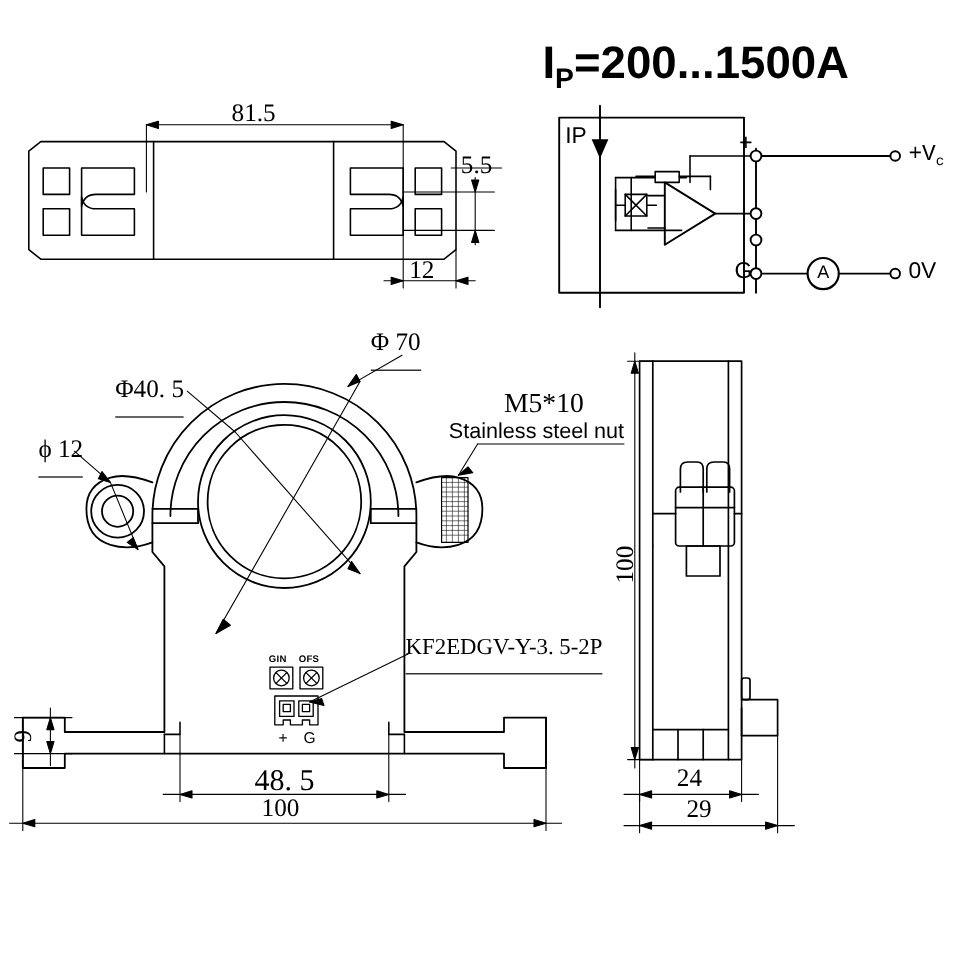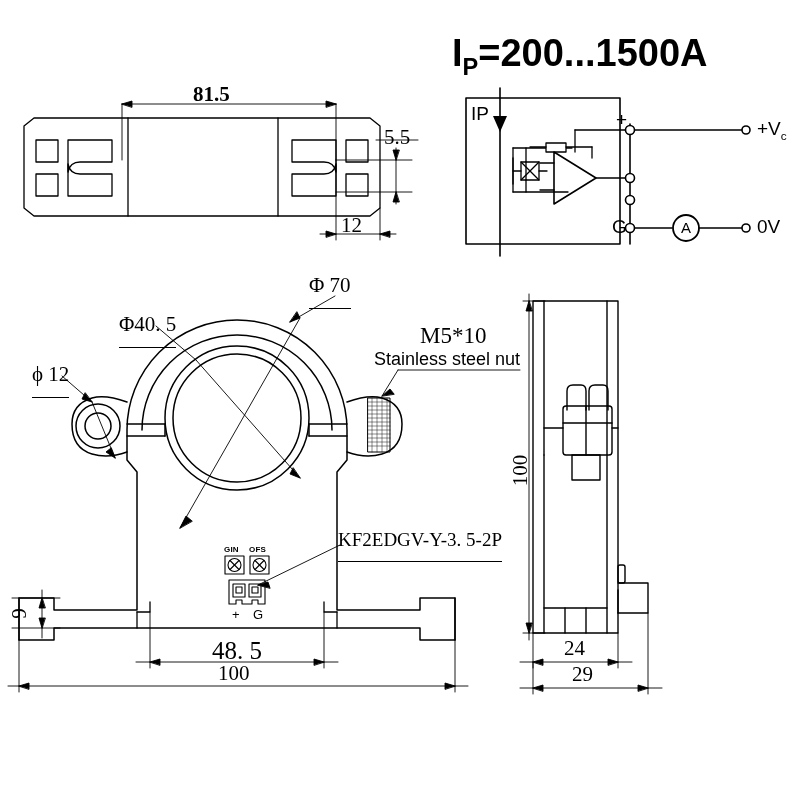--- a/index.html
+++ b/index.html
@@ -287,30 +287,30 @@
       <path d="M648,688 L638,685 L638,691 Z" fill="#000"></path>
     </g>
   </g>
 </svg>
 
 <div class="lbl title-main" style="left:452px;top:34px;font-size:38px;"><span>I</span><span class="sub">P</span><span>=200...1500A</span></div>
 
 <div class="lbl sans" style="left:471px;top:104px;font-size:19px;">IP</div>
 <div class="lbl sans" style="left:616px;top:110px;font-size:19px;">+</div>
 <div class="lbl sans" style="left:612px;top:217px;font-size:19px;">G</div>
-<div class="lbl sans" style="left:757px;top:119px;font-size:19px;"><span>+V</span><span class="sub">c</span></div>
+<div class="lbl sans" style="left:757px;top:119px;font-size:19px;font-family:Liberation Mono, monospace;"><span>+V</span><span class="sub">c</span></div>
 <div class="lbl sans" style="left:757px;top:217px;font-size:19px;">0V</div>
 <div class="lbl sans" style="left:681px;top:220px;font-size:15px;">A</div>
 
-<div class="lbl serif" style="left:193px;top:84px;font-size:21px;font-weight:bold;">81.5</div>
+<div class="lbl serif" style="left:193px;top:84px;font-size:21px;">81.5</div>
 <div class="lbl serif" style="left:384px;top:127px;font-size:21px;">5.5</div>
 <div class="lbl serif" style="left:341px;top:215px;font-size:21px;">12</div>
 
 <div class="lbl serif under" style="left:309px;top:275px;font-size:21px;">Φ 70</div>
-<div class="lbl serif under" style="left:96px;top:314px;font-size:21px;margin-left:23px;">Φ40. 5</div>
+<div class="lbl serif under" style="left:96px;top:314px;font-size:21px;">Φ40. 5</div>
 <div class="lbl serif under" style="left:32px;top:364px;font-size:21px;">ϕ 12</div>
 
 <div class="lbl serif" style="left:420px;top:324px;font-size:23px;">M5*10</div>
 <div class="lbl sans" style="left:374px;top:350px;font-size:18px;">Stainless steel nut</div>
 
 <div class="lbl serif under" style="left:338px;top:530px;font-size:19px;">KF2EDGV-Y-3. 5-2P</div>
 
 <div class="lbl sans" style="left:224px;top:546px;font-size:8px;font-weight:bold;letter-spacing:0.2px;">GIN</div>
 <div class="lbl sans" style="left:249px;top:546px;font-size:8px;font-weight:bold;letter-spacing:0.2px;">OFS</div>
 <div class="lbl sans" style="left:232px;top:608px;font-size:13px;">+</div>

